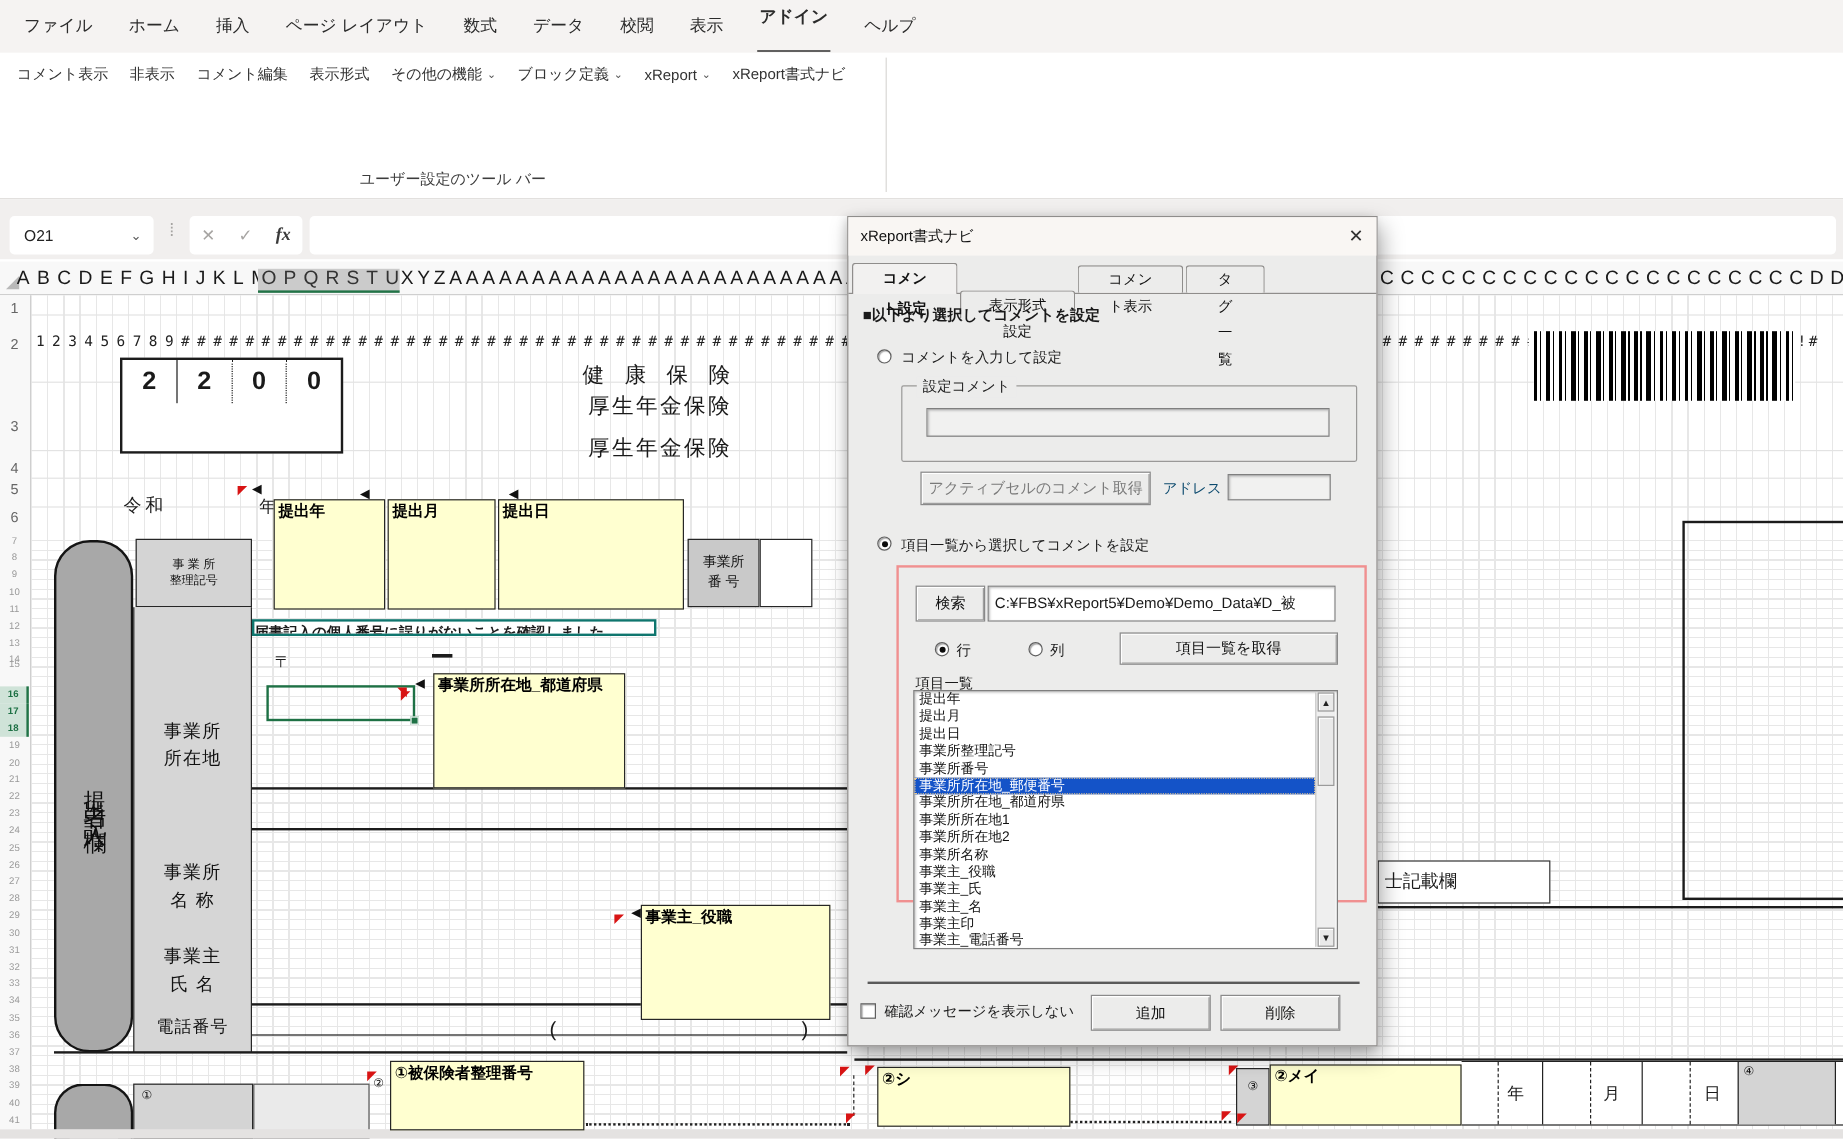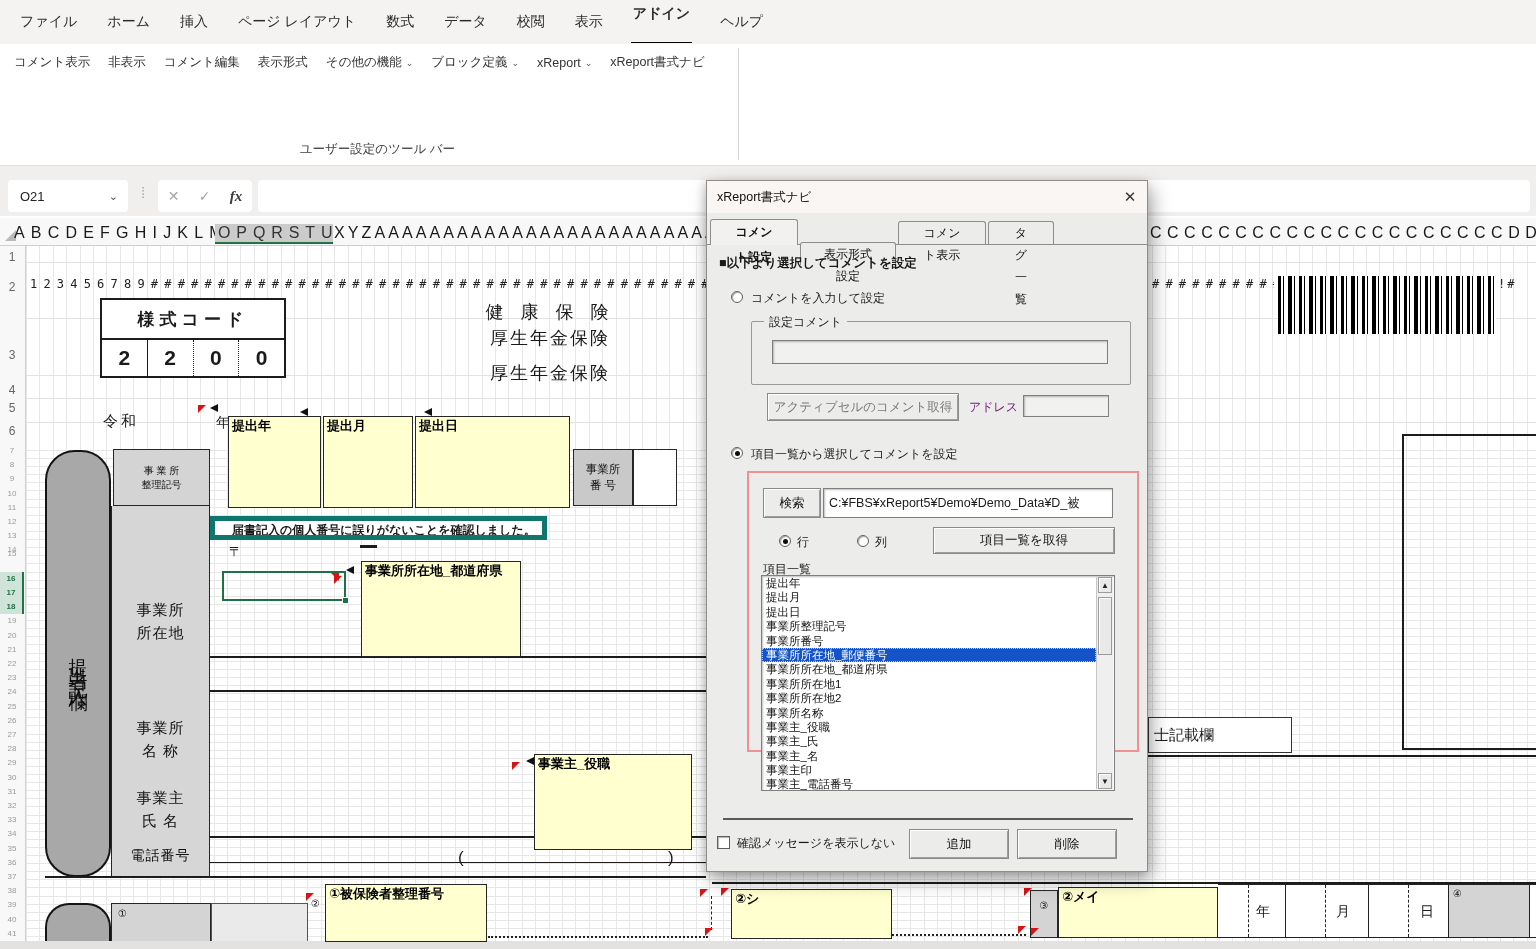--- a/index.html
+++ b/index.html
@@ -193,21 +193,20 @@
 <div class="a grid-top-h" style="top:422px"></div>
 <div class="a grid-main"></div>
 <div class="a page-bottom"></div>
 
 <div class="a hashrow" style="left:30px; width:676px;">123456789###########################################</div>
 <div class="a hashrow" style="left:1152px; width:122px;">##########</div>
 <div class="a hashrow" style="left:1498px; width:38px; letter-spacing:2px;">!#</div>
 <div class="a barcode" style="left:1278px; top:276px; width:218px; height:58px;"></div>
 
 <div class="a formbox" style="left:100px; top:298px; width:186px; height:80px; background:#fff;">
-  <div style="height:40px; border-bottom:2px solid #1c1c1c; display:flex; align-items:center; justify-content:center; font-size:17px; font-weight:bold; letter-spacing:5px;">様式コード</div>
   <div style="display:flex; height:36px; font-size:21px; font-weight:bold; text-align:center;">
     <div style="flex:1; border-right:1.5px solid #1c1c1c; line-height:36px;">2</div>
     <div style="flex:1; border-right:1.5px dotted #1c1c1c; line-height:36px;">2</div>
     <div style="flex:1; border-right:1.5px dotted #1c1c1c; line-height:36px;">0</div>
     <div style="flex:1; line-height:36px;">0</div>
   </div>
 </div>
 <div class="a" style="left:430px; top:300px; width:240px; text-align:center; font-size:18px; letter-spacing:6px; z-index:3;">健 康 保 険</div>
 <div class="a" style="left:430px; top:326px; width:240px; text-align:center; font-size:18px; letter-spacing:2px; z-index:3;">厚生年金保険</div>
 <div class="a" style="left:430px; top:361px; width:240px; text-align:center; font-size:18px; letter-spacing:2px; z-index:3;">厚生年金保険</div>
@@ -226,21 +225,21 @@
 <div class="a gcell" style="left:113px; top:449px; width:97px; height:57px; font-size:10px;">
   <div>事 業 所</div>
   <div>整理記号</div>
 </div>
 <div class="a gcell" style="left:573px; top:449px; width:60px; height:57px; background:#c9c9c9; font-size:11.5px;">
   <div>事業所</div>
   <div>番 号</div>
 </div>
 <div class="a" style="left:633px; top:449px; width:44px; height:57px; border:1.5px solid #262626; background:#fff; z-index:3;"></div>
 
-<div class="a" style="left:210px; top:516px; width:337px; height:24px; border:5px solid #0f766e; background:#fff; font-size:12px; font-weight:bold; line-height:18px; padding-left:17px; z-index:3; white-space:nowrap; overflow:hidden;">届書記入の個人番号に誤りがないことを確認しました。</div>
+<div class="a" style="left:210px; top:516px; width:337px; height:14px; border:2px solid #0f766e; background:#fff; font-size:12px; font-weight:bold; line-height:18px; padding-left:0; z-index:3; white-space:nowrap; overflow:hidden;">届書記入の個人番号に誤りがないことを確認しました。</div>
 <div class="a" style="left:229px; top:543px; font-size:13px; z-index:3;">〒</div>
 <div class="a blackline" style="left:360px; top:545px; width:17px; height:3px;"></div>
 
 <div class="a pill" style="left:45px; top:450px; width:66px; height:427px; border-radius:30px; display:flex; align-items:center; justify-content:center;">
   <span class="vlabel">提出者記入欄</span>
 </div>
 <div class="a" style="left:111px; top:506px; width:99px; height:371px; background:#d6d6d6; border-left:1.5px solid #262626; border-right:1.5px solid #262626; z-index:3;"></div>
 <div class="a flabel" style="left:111px; top:598px; width:99px;">
   <div>事業所</div>
     <div>所在地</div>
@@ -332,21 +331,21 @@
 
   <div class="a radio" style="left:24px; top:110px;"></div>
   <div class="a" style="left:44px; top:109px;">コメントを入力して設定</div>
 
   <div class="a grp" style="left:44px; top:140px; width:380px; height:64px;">
     <span class="grp-legend">設定コメント</span>
     <div class="sunken dis" style="position:absolute; left:20px; top:18px; width:336px; height:24px; line-height:22px; padding:0 4px;"></div>
   </div>
 
   <div class="a btn dis" style="left:60px; top:212px; width:192px; height:28px;">アクティブセルのコメント取得</div>
-  <div class="a" style="left:262px; top:218px; color:#701a75;">アドレス</div>
+  <div class="a" style="left:262px; top:218px; color:#0c4a6e;">アドレス</div>
   <div class="a sunken dis" style="left:316px; top:214px; width:86px; height:22px;"></div>
 
   <div class="a radio on" style="left:24px; top:266px;"></div>
   <div class="a" style="left:44px; top:265px;">項目一覧から選択してコメントを設定</div>
 
   <div class="a redpanel" style="left:40px; top:290px; width:392px; height:281px;">
     <div class="a btn" style="left:14px; top:15px; width:58px; height:30px;">検索</div>
     <div class="a sunken" style="left:74px; top:15px; width:290px; height:30px; line-height:28px; padding:0 5px; font-size:12.5px; white-space:nowrap; overflow:hidden;">C:¥FBS¥xReport5¥Demo¥Demo_Data¥D_被</div>
     <div class="a radio on" style="left:30px; top:62px;"></div>
     <div class="a" style="left:48px; top:61px;">行</div>

